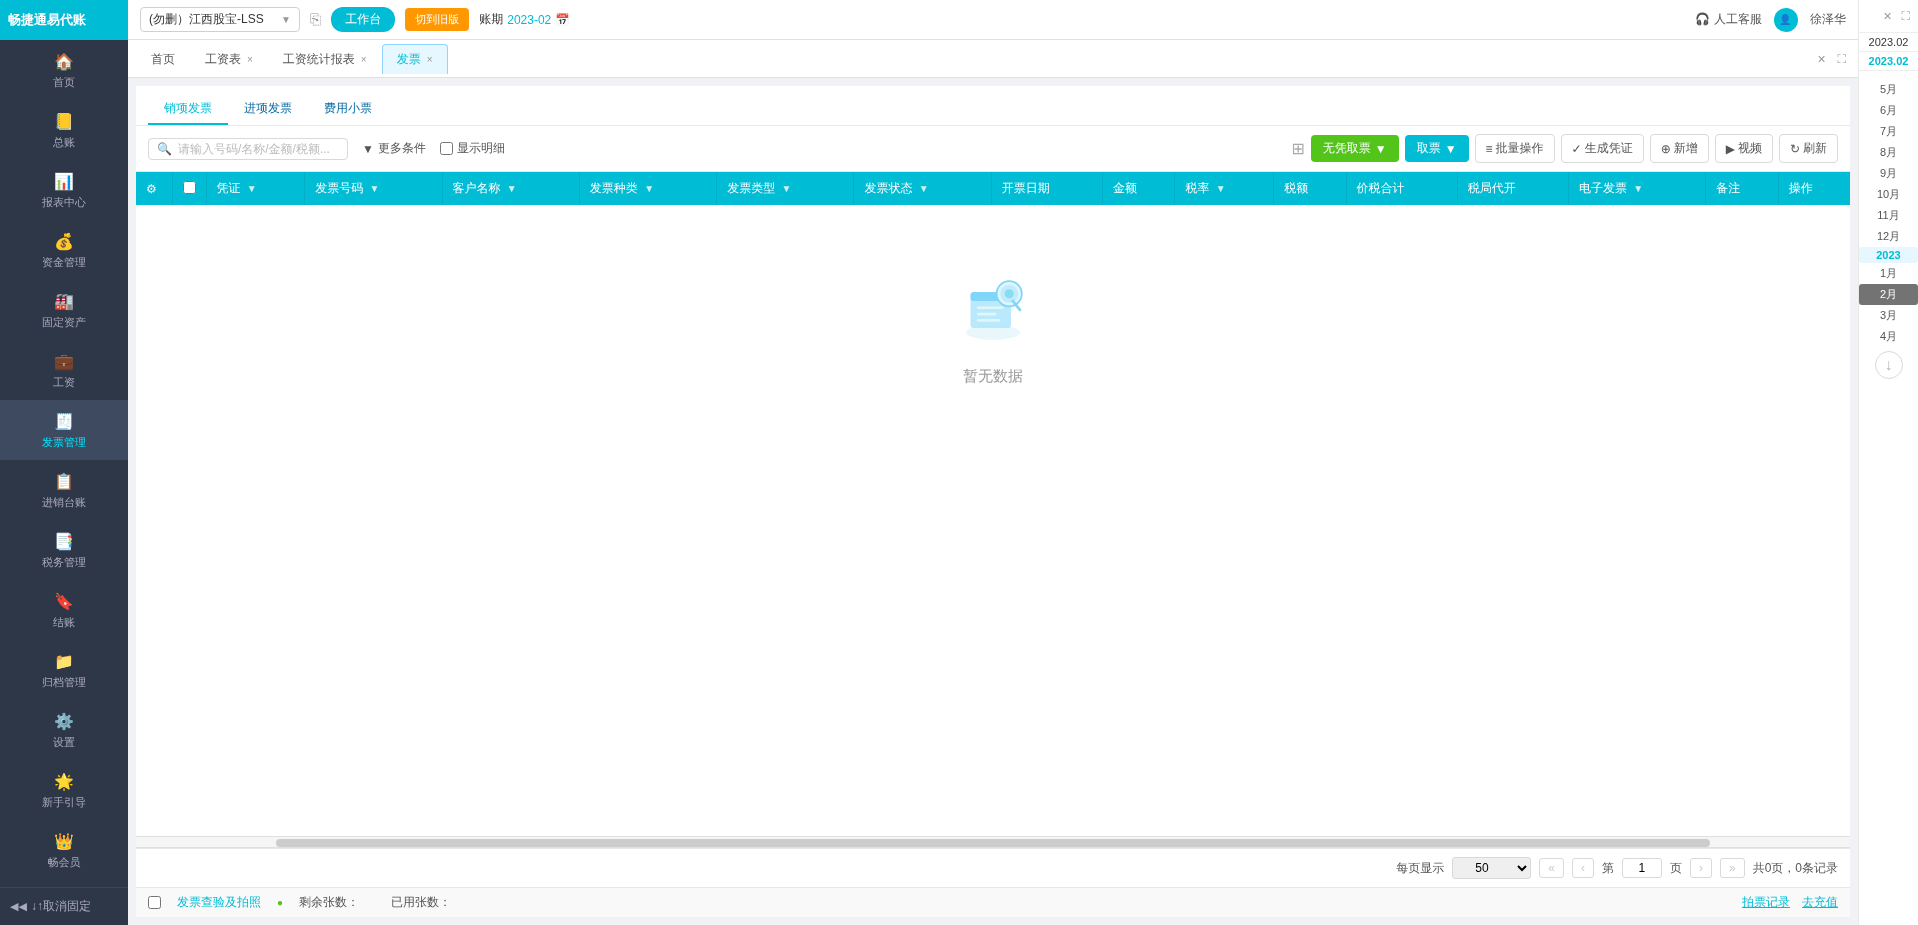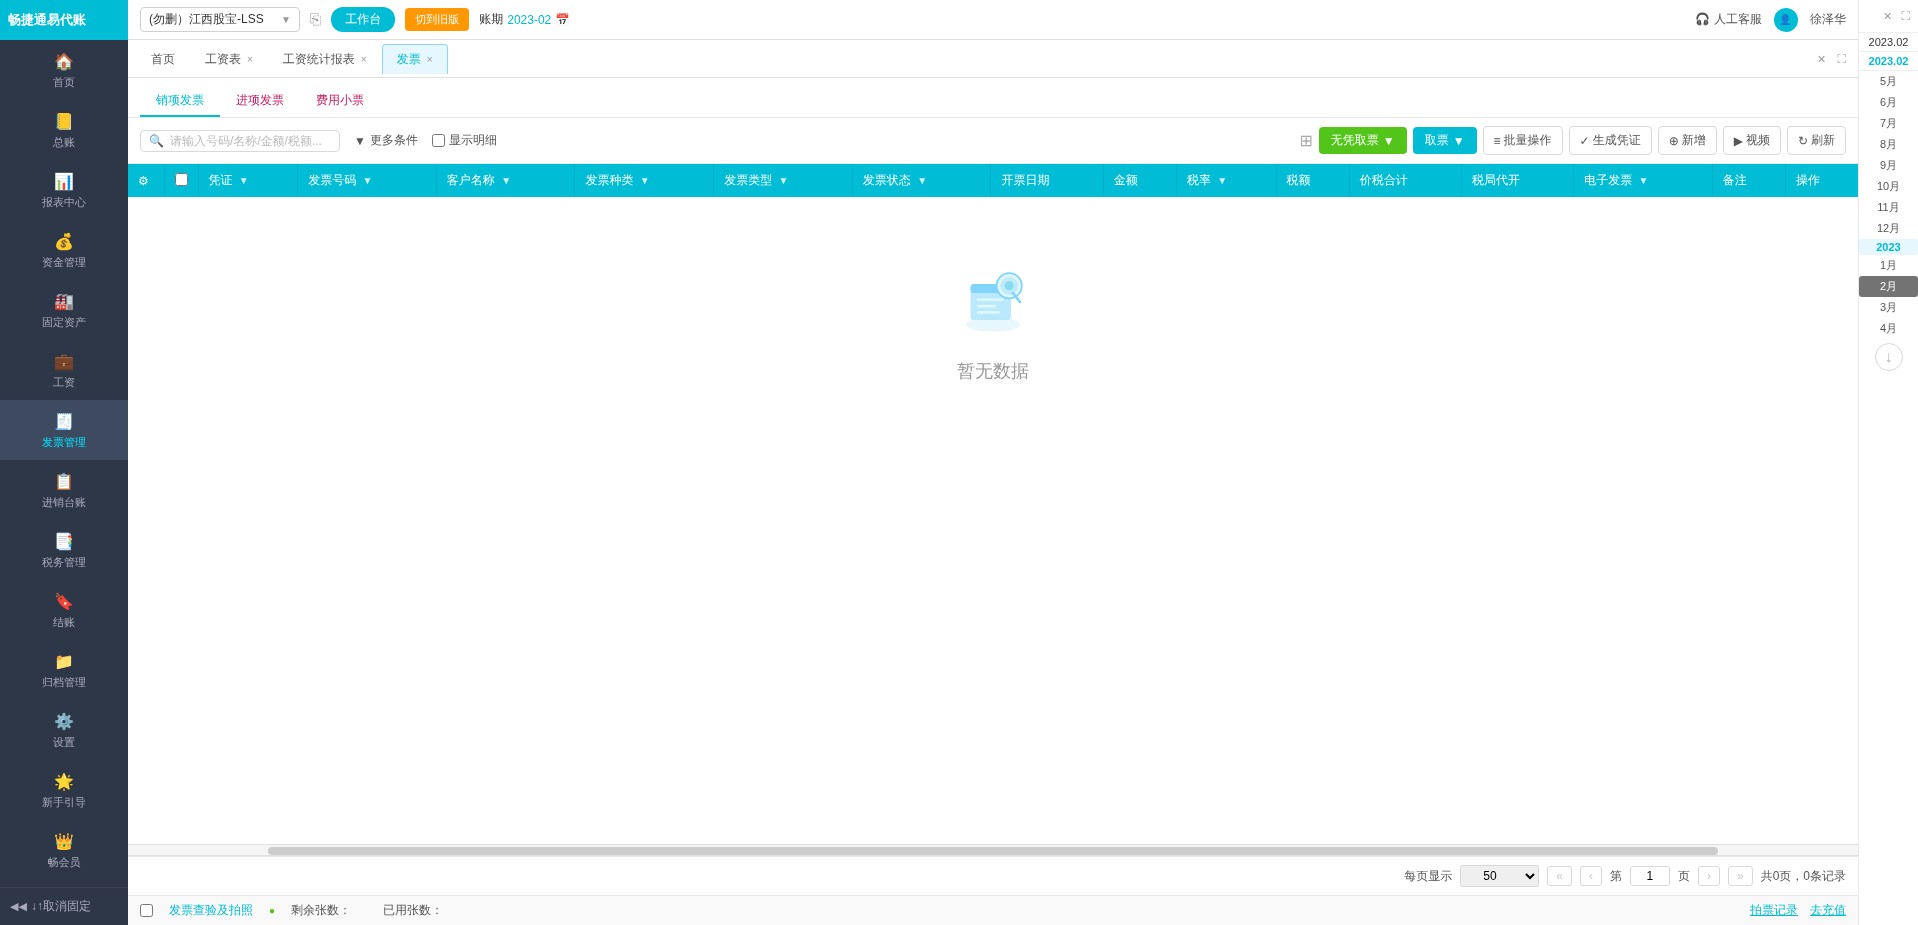--- a/index.html
+++ b/index.html
@@ -29,25 +29,25 @@
     .topbar-right { margin-left: auto; display: flex; align-items: center; gap: 12px; color: #555; font-size: 12px; }
     .avatar { width: 24px; height: 24px; background: #00bcd4; border-radius: 50%; display: flex; align-items: center; justify-content: center; color: white; font-size: 10px; }
 
     
     .tabsbar { background: white; height: 38px; display: flex; align-items: center; padding: 0 8px; gap: 0; border-bottom: 1px solid #e0e0e0; flex-shrink: 0; }
     .tab { padding: 6px 14px; font-size: 12px; cursor: pointer; color: #555; display: flex; align-items: center; gap: 6px; border-radius: 4px 4px 0 0; border: 1px solid transparent; border-bottom: none; white-space: nowrap; }
     .tab.active { background: #e6f7ff; color: #00bcd4; border-color: #91d5ff; }
     .tab .close { color: #999; font-size: 10px; cursor: pointer; }
 
     
-    .content { flex: 1; background: white; margin: 0; overflow: hidden; display: flex; flex-direction: column; position: relative; }
+    .content { flex: 1; background: white; margin: 8px; overflow: hidden; display: flex; flex-direction: column; position: relative; }
 
     
     .subtabs { display: flex; align-items: center; padding: 8px 12px 0; border-bottom: 1px solid #e8e8e8; gap: 0; background: white; flex-shrink: 0; }
-    .subtab { padding: 6px 16px; font-size: 12px; cursor: pointer; color: #be185d; border-bottom: 2px solid transparent; }
+    .subtab { padding: 6px 16px; font-size: 12px; cursor: pointer; color: #0369a1; border-bottom: 2px solid transparent; }
     .subtab.active { color: #00bcd4; border-bottom: 2px solid #00bcd4; }
 
     
     .toolbar { display: flex; align-items: center; padding: 8px 12px; gap: 8px; border-bottom: 1px solid #e8e8e8; flex-shrink: 0; background: white; }
     .toolbar-left { display: flex; align-items: center; gap: 8px; flex: 1; }
     .search-box { display: flex; align-items: center; border: 1px solid #d9d9d9; border-radius: 4px; padding: 3px 8px; gap: 6px; width: 200px; }
     .search-box input { border: none; outline: none; font-size: 12px; color: #333; flex: 1; background: transparent; }
     .search-box input::placeholder { color: #bbb; }
     .search-icon { color: #bbb; font-size: 12px; }
     .filter-btn { display: flex; align-items: center; gap: 4px; color: #555; font-size: 12px; cursor: pointer; padding: 4px 6px; border-radius: 3px; }
@@ -60,21 +60,21 @@
 
     
     .table-container { flex: 1; overflow: auto; }
     .data-table { width: 100%; border-collapse: collapse; font-size: 12px; }
     .data-table th { background: #00bcd4; color: white; padding: 8px 10px; text-align: left; white-space: nowrap; font-weight: normal; border-right: 1px solid #00afc7; position: sticky; top: 0; z-index: 2; }
     .data-table th:last-child { border-right: none; }
     .th-filter { color: rgba(255,255,255,0.8); font-size: 10px; margin-left: 3px; }
 
     
     .empty-state { display: flex; flex-direction: column; align-items: center; justify-content: center; flex: 1; gap: 12px; padding: 60px; }
-    .empty-text { color: #999; font-size: 18px; }
+    .empty-text { color: #999; font-size: 15px; }
 
     
     .pagination { display: flex; align-items: center; justify-content: flex-end; padding: 8px 12px; border-top: 1px solid #e8e8e8; gap: 8px; font-size: 12px; color: #555; flex-shrink: 0; background: white; }
     .page-btn { border: 1px solid #d9d9d9; background: white; border-radius: 3px; padding: 2px 8px; cursor: pointer; color: #555; font-size: 12px; }
     .page-btn:disabled { color: #ccc; cursor: not-allowed; }
     .page-input { width: 40px; border: 1px solid #d9d9d9; border-radius: 3px; text-align: center; padding: 2px 4px; font-size: 12px; }
     .page-select { border: 1px solid #d9d9d9; border-radius: 3px; padding: 2px 18px; font-size: 12px; }
 
     
     .footer-bar { background: #f9f9f9; border-top: 1px solid #e8e8e8; padding: 6px 12px; display: flex; align-items: center; gap: 16px; font-size: 12px; color: #555; flex-shrink: 0; }
@@ -359,21 +359,21 @@
 </div>
 
 <div class="date-sidebar">
   <div style="display:flex;justify-content:flex-end;padding:4px;gap:2px;border-bottom:1px solid #eee;">
     <button class="close-btn">×</button>
     <button class="expand-btn">⛶</button>
   </div>
   <div class="date-period-display">2023.02</div>
   <div class="date-period-display" style="color:#00bcd4;font-weight:bold;">2023.02</div>
 
-  <div style="overflow-y:auto;flex:1;">
+  <div style="overflow-y:auto;flex:1;margin-top:8px;">
     <div class="date-item">5月</div>
     <div class="date-item">6月</div>
     <div class="date-item">7月</div>
     <div class="date-item">8月</div>
     <div class="date-item">9月</div>
     <div class="date-item">10月</div>
     <div class="date-item">11月</div>
     <div class="date-item">12月</div>
     <div class="date-item year-header">2023</div>
     <div class="date-item">1月</div>

